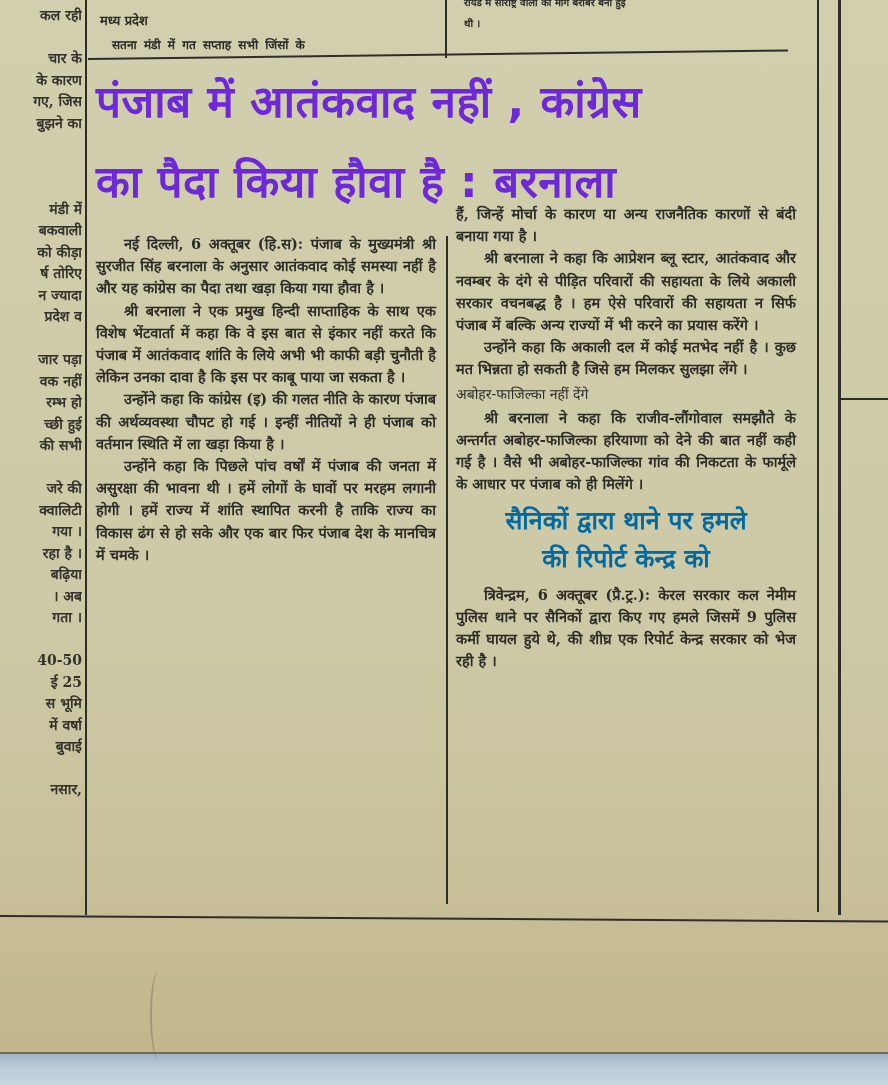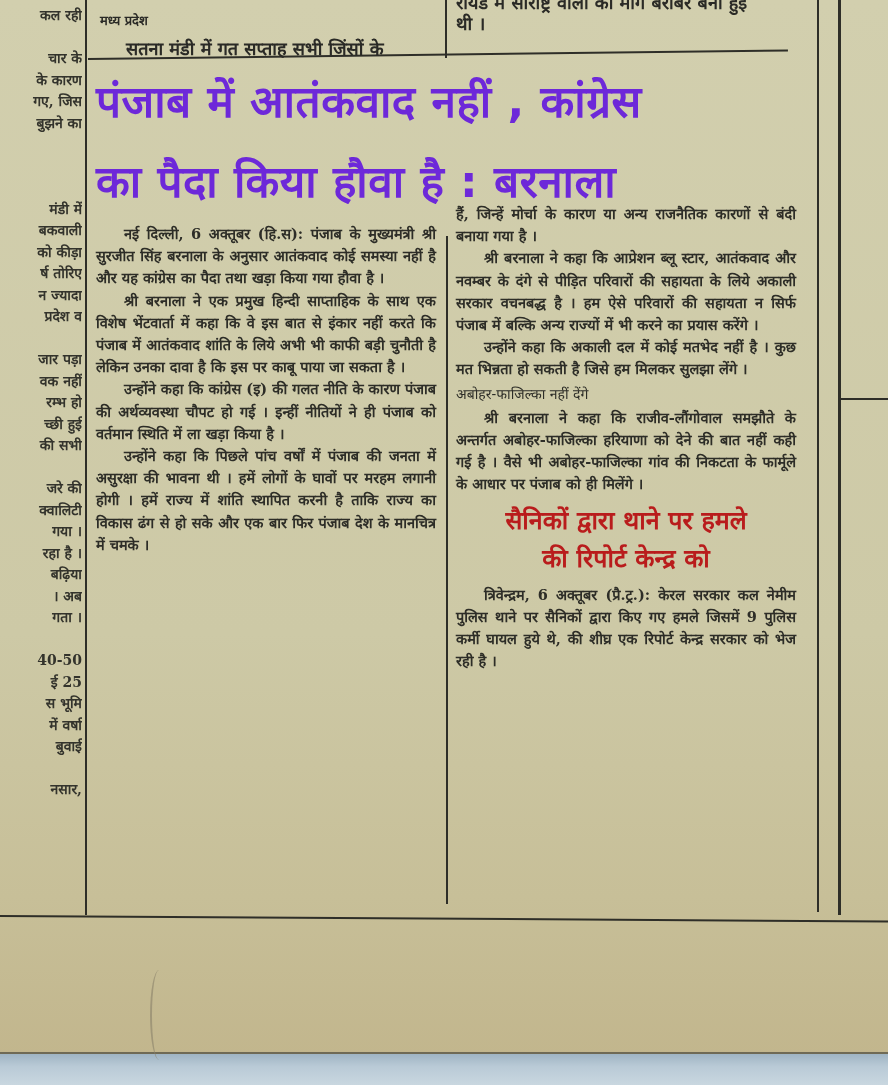--- a/index.html
+++ b/index.html
@@ -29,46 +29,46 @@
     white-space: nowrap; overflow: hidden; font-weight: bold; color: #33332c;
   }
   .left-col div { height: 21.5px; }
 
   
   .top-box { position: absolute; left: 88px; top: 0; width: 360px; height: 60px; }
   .top-box .region {
     position: absolute; left: 12px; top: 11px; font-size: 13px; font-weight: bold;
   }
   .top-box .snippet {
-    position: absolute; left: 38px; top: 36px; font-size: 18px; font-weight: bold; white-space: nowrap;
+    position: absolute; left: 24px; top: 36px; font-size: 12px; font-weight: bold; white-space: nowrap; font-family: Liberation Mono, monospace;
   }
   .top-right {
-    position: absolute; left: 448px; top: 0; width: 340px; font-size: 18px; font-weight: bold;
-    line-height: 21px; padding-left: 8px;
+    position: absolute; left: 448px; top: 0; width: 340px; font-size: 10px; font-weight: bold;
+    line-height: 21px; padding-left: 16px;
   }
 
   
   .headline {
     position: absolute; left: 96px; top: 62px; width: 700px;
     font-family: "DejaVu Sans", sans-serif; font-weight: bold;
     font-size: 44px; line-height: 80px; color: #6d28d9; letter-spacing: 0.5px;
   }
 
   
   .col {
     position: absolute; font-size: 14.5px; line-height: 22.2px; font-weight: bold;
     text-align: justify; color: #2d2d27;
   }
   .col p { text-indent: 28px; margin-bottom: 0; }
-  .col-a { left: 96px; top: 223px; width: 340px; }
+  .col-a { left: 96px; top: 233px; width: 340px; }
   .col-b { left: 456px; top: 203px; width: 340px; }
   .subhead { font-weight: normal; font-size: 14px; margin: 2px 0; text-indent: 0 !important; }
   .sub-headline {
     font-family: "DejaVu Sans", sans-serif; font-weight: bold; font-size: 25px;
-    line-height: 38px; text-align: center; color: #b91c1c; margin: 6px 0 6px 0;
+    line-height: 38px; text-align: center; color: #0369a1; margin: 6px 0 6px 0;
   }
   .stain {
     position: absolute; left: 150px; top: 970px; width: 18px; height: 90px;
     border-left: 2px solid #8a826a; border-radius: 50%; opacity: .6;
   }
 </style>
 </head>
 <body>
 
 <div class="paper"></div>

